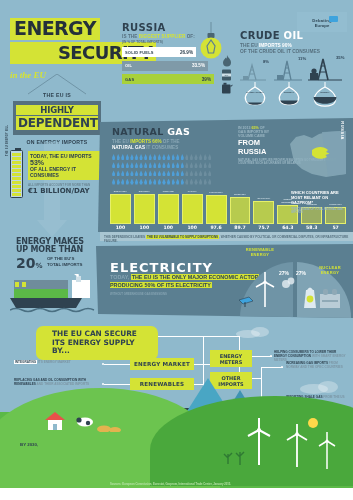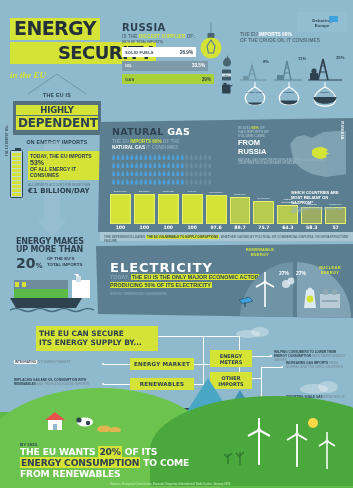--- a/index.html
+++ b/index.html
@@ -156,22 +156,22 @@
               color:#86a4b3;}
   #elec-right { position:absolute; right:0; top:0; width:115px; height:74px; }
   .elbl { position:absolute; font-size:4px; font-weight:bold; color:#d4e335;
           text-align:center; line-height:1.2; letter-spacing:.3px;}
   .epct { position:absolute; font-size:5px; font-weight:bold; color:#ffffff;}
 
   
   #flow { left:0; top:322px; width:353px; height:100px;}
   .fbox { position:absolute; background:#d4e335; color:#2f4250; font-weight:bold;
           text-align:center; font-family:"DejaVu Sans", sans-serif;}
-  #f-main { left:36px; top:4px; width:122px; padding:4px 3px; font-size:7.4px;
-            line-height:1.15; text-align:left; }
+  #f-main { left:36px; top:4px; width:122px; padding:4px 16px; font-size:7.4px;
+            line-height:1.15; text-align:left;border-radius:7px; }
   #f-em  { left:130px; top:36px; width:64px; padding:3px; font-size:5.6px; letter-spacing:.2px;}
   #f-re  { left:130px; top:56px; width:64px; padding:3px; font-size:5.6px; letter-spacing:.2px;}
   #f-me  { left:210px; top:28px; width:42px; padding:2.5px; font-size:5px; line-height:1.2;}
   #f-oi  { left:210px; top:50px; width:42px; padding:2.5px; font-size:5px; line-height:1.2;}
   #f-fut { left:142px; top:86px; width:100px; padding:3px; font-size:5.6px;
            background:#2f4250; color:#ffffff; letter-spacing:.4px;}
   .fdesc { position:absolute; font-size:3.1px; font-weight:bold; color:#2f4250; line-height:1.35;}
   .fdesc em { color:#7b95a4; font-style:normal;}
   .fline { position:absolute; background:#ffffff; }
   .fdot  { position:absolute; width:2.4px; height:2.4px; border-radius:50%; background:#ffffff;}
@@ -252,20 +252,21 @@
   </svg>
 
   <svg id="bulb" class="abs" viewBox="0 0 30 42">
     <line x1="15" y1="0" x2="15" y2="12" stroke="#6f94a6" stroke-width="1.2"></line>
     <rect x="11.5" y="11" width="7" height="5" rx="1" fill="#4a6572"></rect>
     <circle cx="15" cy="26" r="10.5" fill="#d4e335"></circle>
     <path d="M11 24 L15 18 L19 24 L17.6 31 L12.4 31 Z" fill="none" stroke="#5b7f91" stroke-width="1.2"></path>
   </svg>
 
   <div id="crude" class="abs">
+    <h2><span style="color:#2f4250">CRUDE </span><span>OIL</span></h2>
     <div class="s1">
       <span>THE EU </span><em class="yellow">IMPORTS 90%</em><br>
       <span>OF THE CRUDE OIL IT CONSUMES</span>
     </div>
   </div>
 
   <div id="crude-graphic" class="abs">
 
     <svg style="position:absolute;left:2px;top:6px" width="26" height="20" viewBox="0 0 26 20">
       <path d="M8 19 L12 4 L16 19" stroke="#6f94a6" stroke-width="1.2" fill="none"></path>
@@ -715,24 +716,19 @@
     <svg style="position:absolute;left:222px;top:34px" width="28" height="20" viewBox="0 0 28 20">
       <path d="M6 18 L6 8 M6 12 L2 8 M6 11 L10 7" stroke="#2f7a33" stroke-width="1.4"></path>
       <path d="M18 19 L18 6 M18 11 L14 7 M18 10 L22 6" stroke="#2f7a33" stroke-width="1.4"></path>
     </svg>
     <svg style="position:absolute;left:304px;top:2px" width="18" height="18" viewBox="0 0 18 18">
       <circle cx="9" cy="9" r="5" fill="#ffd84a"></circle>
     </svg>
 
     <div id="btxt">
       <div class="y">BY 2030,</div>
-      <div class="m">
-        <span>THE EU WANTS </span><em>20%</em><span> OF ITS</span><br>
-        <em>ENERGY CONSUMPTION</em><span> TO COME</span><br>
-        <span>FROM RENEWABLES</span>
-      </div>
     </div>
 
     <div id="source">Sources: European Commission, Eurostat, Gazprom, International Trade Center, January 2015.</div>
   </div>
 
   <div id="footband"></div>
 </div>
 
 </body></html>

